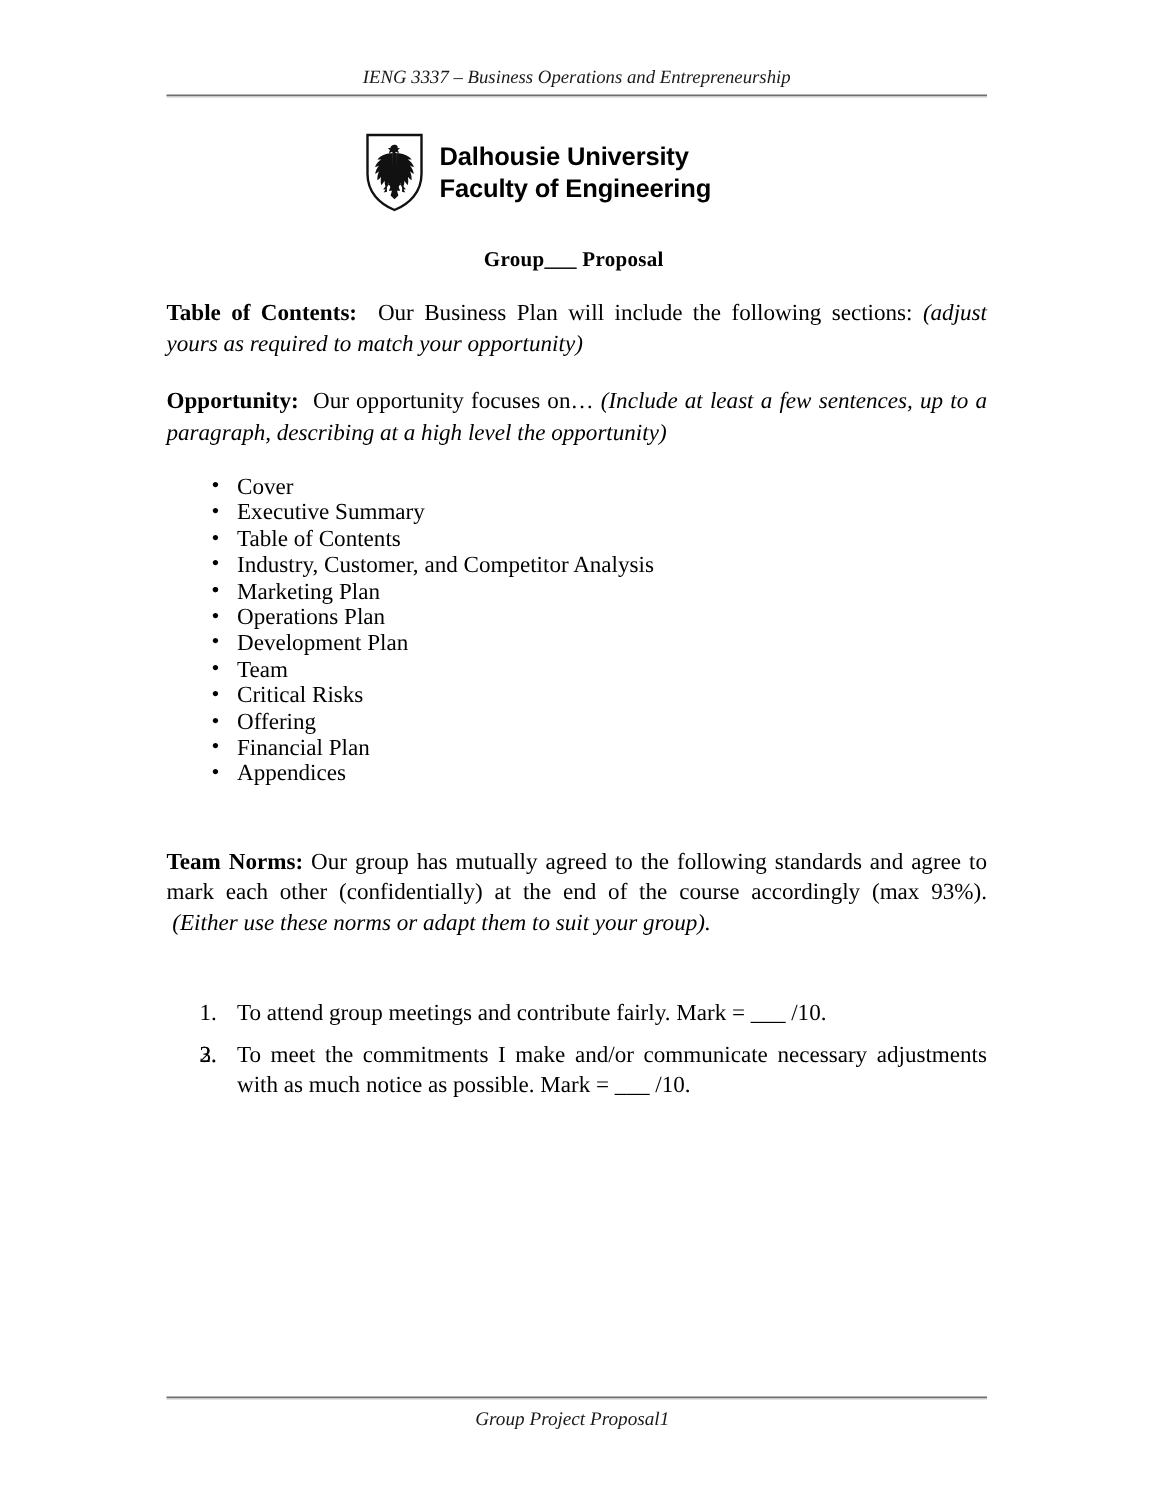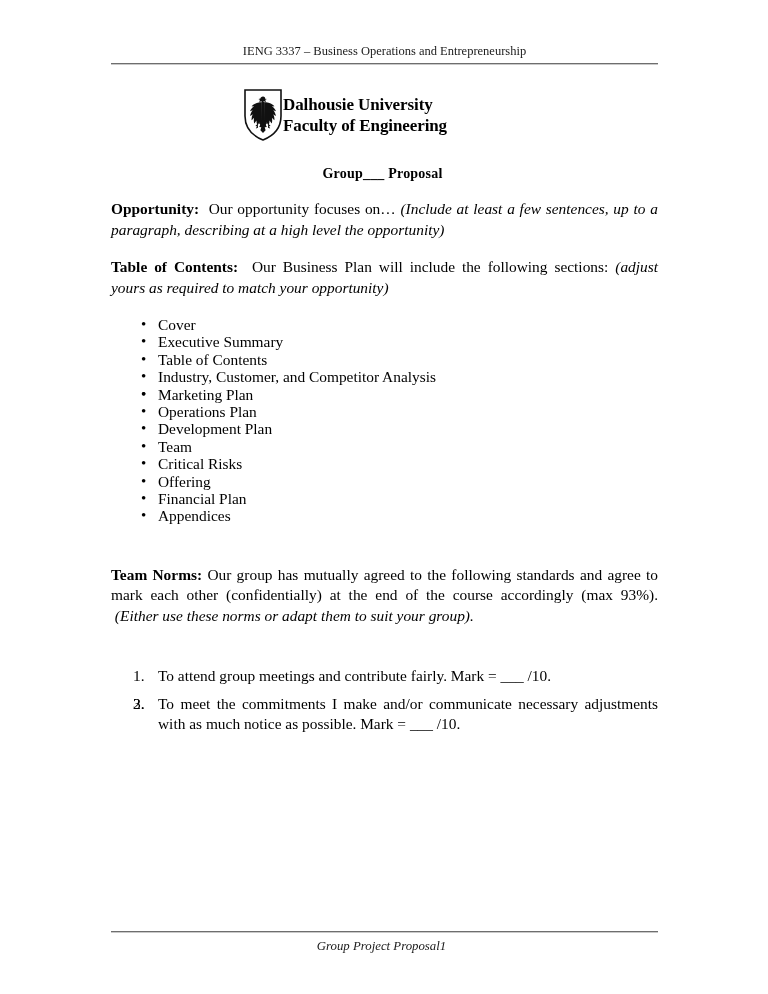--- a/index.html
+++ b/index.html
@@ -27,20 +27,21 @@
 
   
   .doc-header {
     position: absolute;
     left: 111px;
     top: 44px;
     width: 547px;
   }
   .doc-header-text {
     font-family: "Liberation Serif", "DejaVu Serif", serif;
+    font-style: italic;
     font-size: 12.5px;
     line-height: 15px;
     text-align: center;
     color: #1a1a1a;
     white-space: nowrap;
   }
   .header-rule {
     margin-top: 4px;
     height: 0;
     border-top: 1.6px solid #6e6e6e;
@@ -55,21 +56,22 @@
     display: flex;
     align-items: center;
   }
   .shield {
     width: 40px;
     height: 54px;
     flex: 0 0 auto;
     display: block;
   }
   .logo-text {
-    font-family: Liberation Serif, serif;
+    margin-left: 10px;
+    font-family: Liberation Sans, sans-serif;
     font-weight: bold;
     font-size: 17px;
     line-height: 21px;
     letter-spacing: -0.1px;
     color: #000;
   }
   .logo-line { display: block; white-space: nowrap; }
 
   
   .doc-title {
@@ -217,28 +219,28 @@
     <div class="logo-text">
       <span class="logo-line">Dalhousie University</span>
       <span class="logo-line">Faculty of Engineering</span>
     </div>
   </div>
 
   <div class="doc-title">Group___  Proposal</div>
 
   <div class="content">
 
+    <p class="para">
+      <span class="b">Table of Contents:</span><span class="sp">&nbsp; </span><span>Our Business Plan will include the following sections:</span>
+      <span class="i">(adjust yours as required to match your opportunity)</span>
+    </p>
+
     <p class="para lead">
       <span class="b">Opportunity:</span><span class="sp">&nbsp; </span><span>Our opportunity focuses on…</span>
       <span class="i">(Include at least a few sentences, up to a paragraph, describing at a high level the opportunity)</span>
-    </p>
-
-    <p class="para">
-      <span class="b">Table of Contents:</span><span class="sp">&nbsp; </span><span>Our Business Plan will include the following sections:</span>
-      <span class="i">(adjust yours as required to match your opportunity)</span>
     </p>
 
     <ul class="toc-list">
       <li><span class="bullet">•</span><span>Cover</span></li>
       <li><span class="bullet">•</span><span>Executive Summary</span></li>
       <li><span class="bullet">•</span><span>Table of Contents</span></li>
       <li><span class="bullet">•</span><span>Industry, Customer, and Competitor Analysis</span></li>
       <li><span class="bullet">•</span></li>
       <li><span class="bullet">•</span><span>Marketing Plan</span></li>
       <li><span class="bullet">•</span><span>Operations Plan</span></li>

